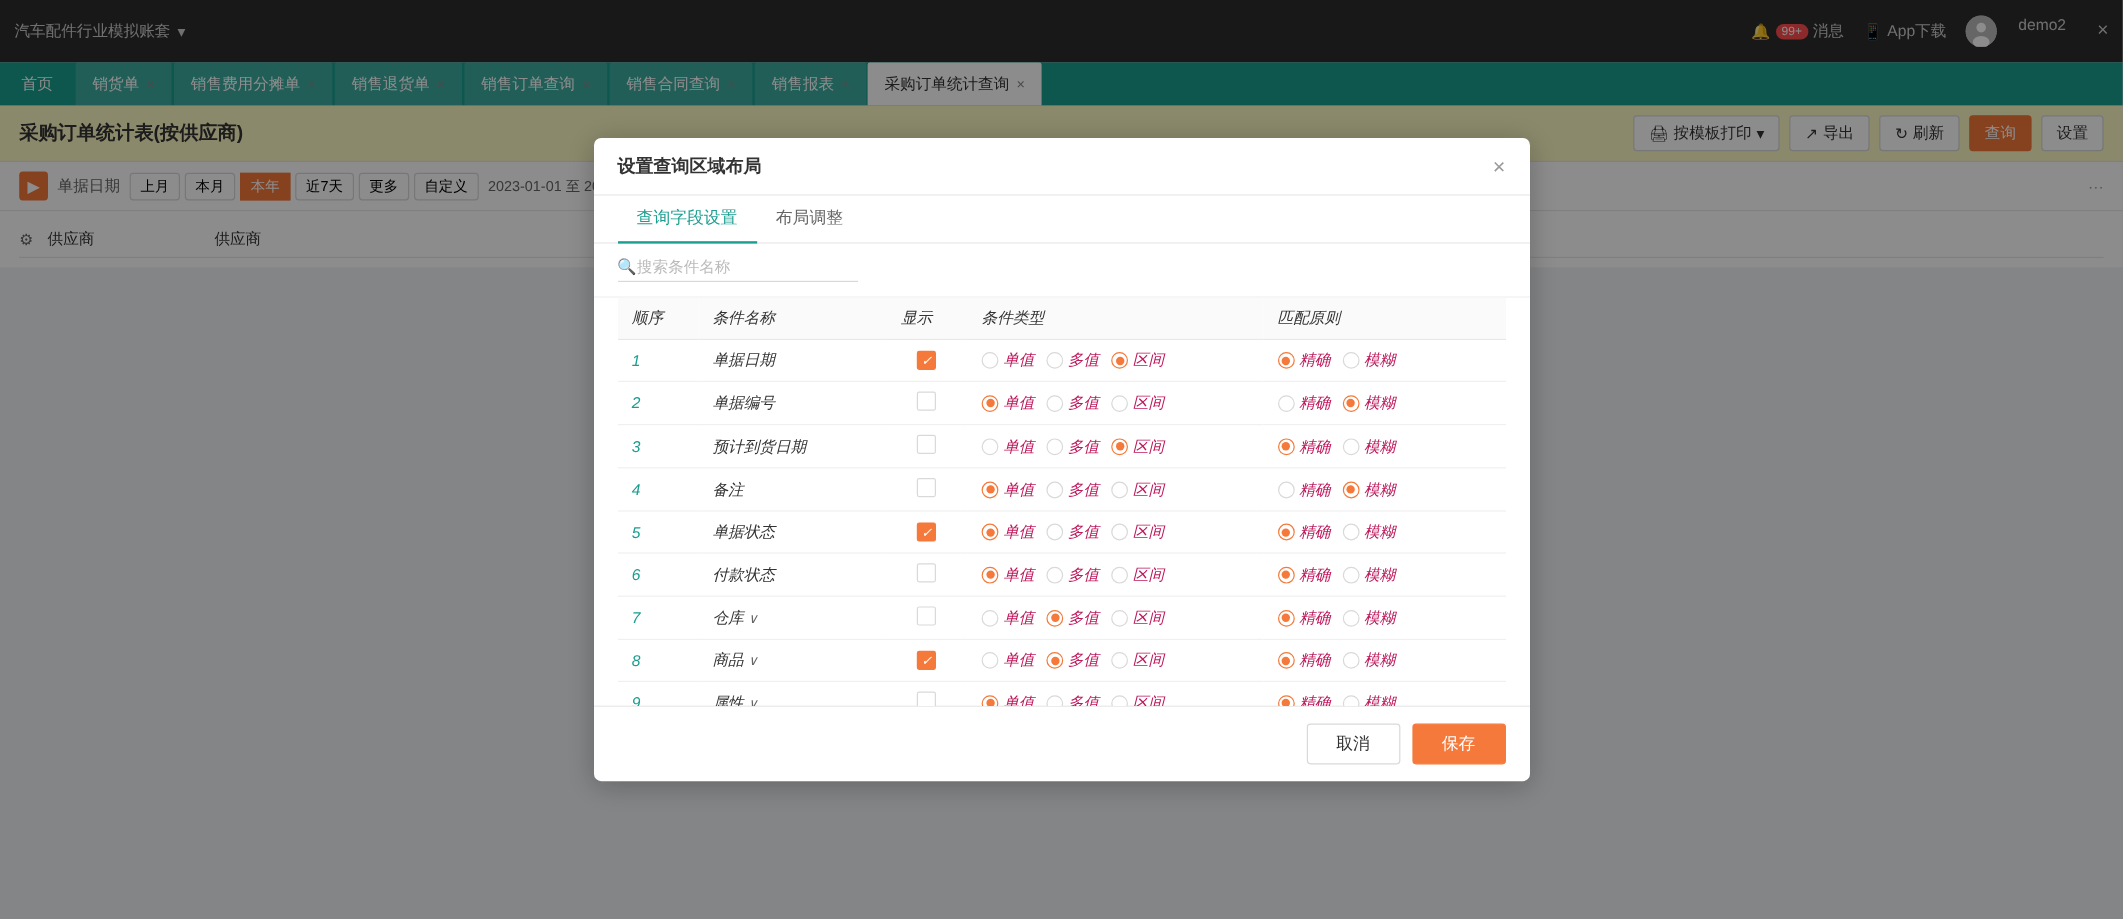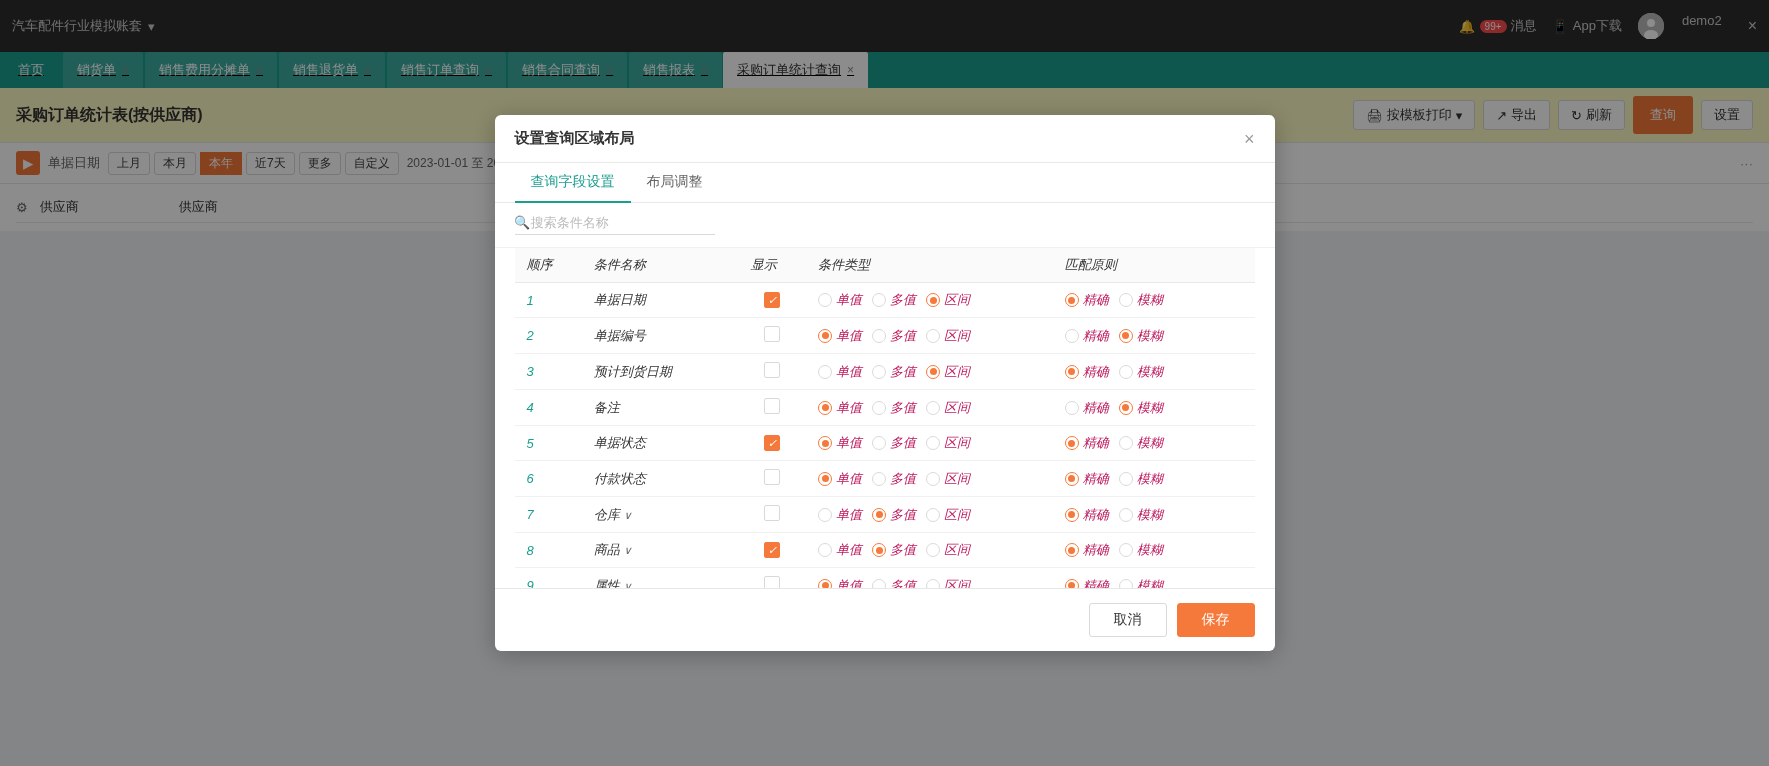--- a/index.html
+++ b/index.html
@@ -23,21 +23,20 @@
     .avatar { width: 26px; height: 26px; border-radius: 50%; background: #ccc; display: flex; align-items: center; justify-content: center; font-size: 11px; color: #333; }
     .close-top { color: #ccc; cursor: pointer; font-size: 16px; margin-left: 10px; }
 
     
     .tab-bar {
       background: #1a9e8f;
       height: 36px;
       display: flex;
       align-items: center;
       padding: 0 0 0 0;
-      text-decoration: underline;
     }
     .tab-item {
       padding: 0 14px;
       height: 36px;
       display: flex;
       align-items: center;
       color: white;
       font-size: 13px;
       cursor: pointer;
       white-space: nowrap;
@@ -51,37 +50,37 @@
     .page-header {
       background: #fef9c3;
       padding: 8px 16px;
       display: flex;
       align-items: center;
       justify-content: space-between;
       border-bottom: 1px solid #e8e8e8;
     }
     .page-title { font-size: 16px; font-weight: bold; color: #333; }
     .page-actions { display: flex; align-items: center; gap: 8px; }
-    .btn { padding: 5px 12px; border-radius: 3px; border: 5px solid #6d28d9; background: #fff; cursor: pointer; font-size: 13px; color: #333; display: flex; align-items: center; gap: 4px; }
+    .btn { padding: 5px 12px; border-radius: 3px; border: 1px solid #6d28d9; background: #fff; cursor: pointer; font-size: 13px; color: #333; display: flex; align-items: center; gap: 4px; }
     .btn-primary { background: #f5793a; border-color: #f5793a; color: #fff; }
     .btn-outline { border: 1px solid #d9d9d9; }
 
     
     .filter-bar {
       background: #fff;
       padding: 8px 16px;
       display: flex;
       align-items: center;
       gap: 8px;
       border-bottom: 1px solid #e8e8e8;
     }
     .filter-toggle { background: #f5793a; color: white; border: none; width: 24px; height: 24px; border-radius: 3px; cursor: pointer; display: flex; align-items: center; justify-content: center; }
     .filter-label { font-size: 13px; color: #666; }
     .filter-date-btns { display: flex; gap: 4px; }
-    .date-btn { padding: 2px 8px; border: 1px solid #d9d9d9; background: #fff; border-radius: 3px; cursor: pointer; font-size: 12px; color: #404040; }
+    .date-btn { padding: 2px 8px; border: 1px solid #d9d9d9; background: #fff; border-radius: 3px; cursor: pointer; font-size: 12px; color: #000000; }
     .date-btn.active { background: #f5793a; border-color: #f5793a; color: white; border-radius: 0; }
     .date-range { font-size: 12px; color: #666; }
 
     
     .table-area {
       background: #fff;
       margin: 0;
       padding: 8px 16px;
     }
 

